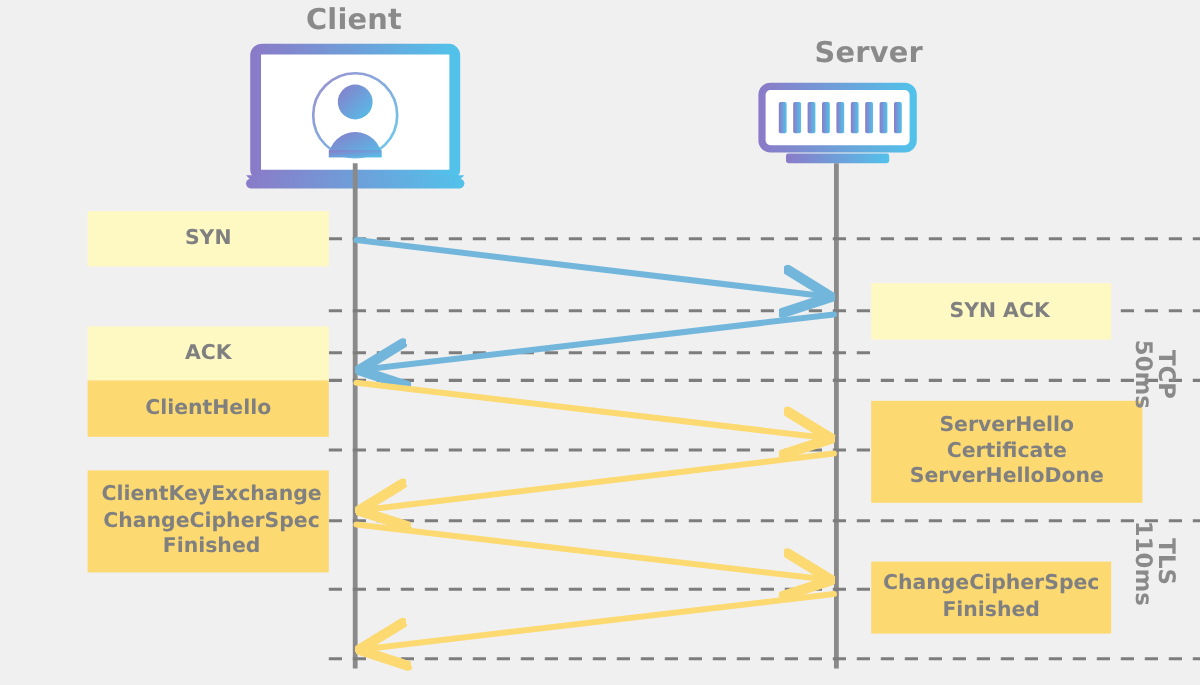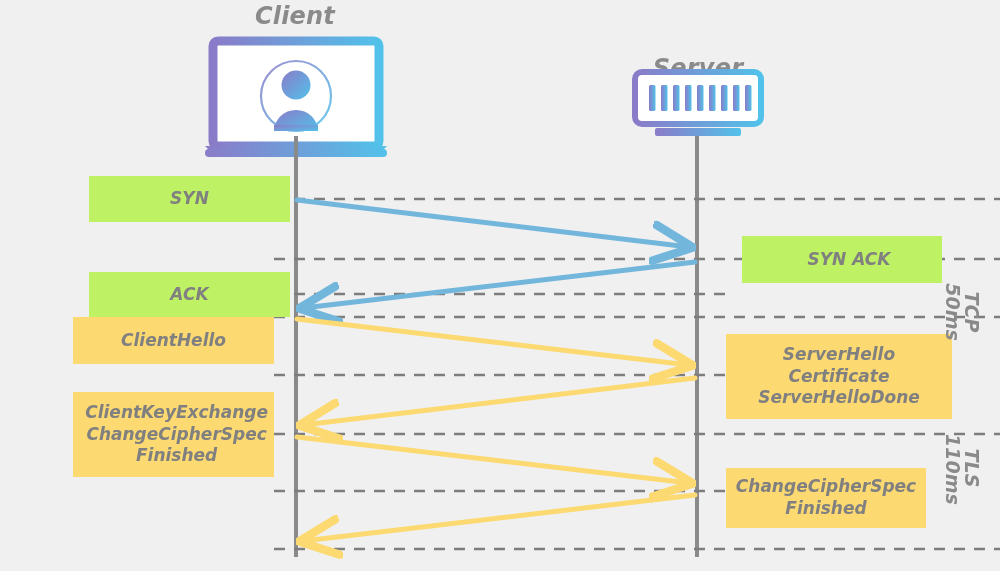--- a/index.html
+++ b/index.html
@@ -14,51 +14,50 @@
     overflow: hidden;
     font-family: "DejaVu Sans", sans-serif;
     -webkit-font-smoothing: antialiased;
   }
   #stage {
     position: absolute;
     left: 0; top: 0;
     width: 1000px;
     height: 571px;
     background: #f0f0f0;
-    font-style: italic;
   }
 
   
   .endpoint-title {
     position: absolute;
     font-size: 24px;
     font-weight: bold;
     color: #8a8a8a;
     letter-spacing: 0.2px;
     white-space: nowrap;
     text-align: center;
   }
   #client-title { left: 195px; top: 2px; width: 200px; }
-  #server-title { left: 598px; top: 30px; width: 200px; margin-top: 24px; }
+  #server-title { left: 624px; top: 30px; width: 200px; }
 
   
   .msg-box {
     position: absolute;
     display: flex;
     align-items: center;
     justify-content: center;
     text-align: center;
     color: #808080;
     font-size: 17px;
     font-weight: bold;
     line-height: 1.28;
     box-sizing: border-box;
     padding: 0 6px;
   }
-  .msg-box.blue   { background: #bef264; margin-left: 16px; }
+  .msg-box.blue   { background: #fef9c3; }
   .msg-box.yellow { background: #FCD971; }
   .msg-box .lbl { white-space: pre-line; }
 
   
   .phase-label {
     position: absolute;
     color: #8a8a8a;
     font-size: 19px;
     font-weight: bold;
     line-height: 1.0;

